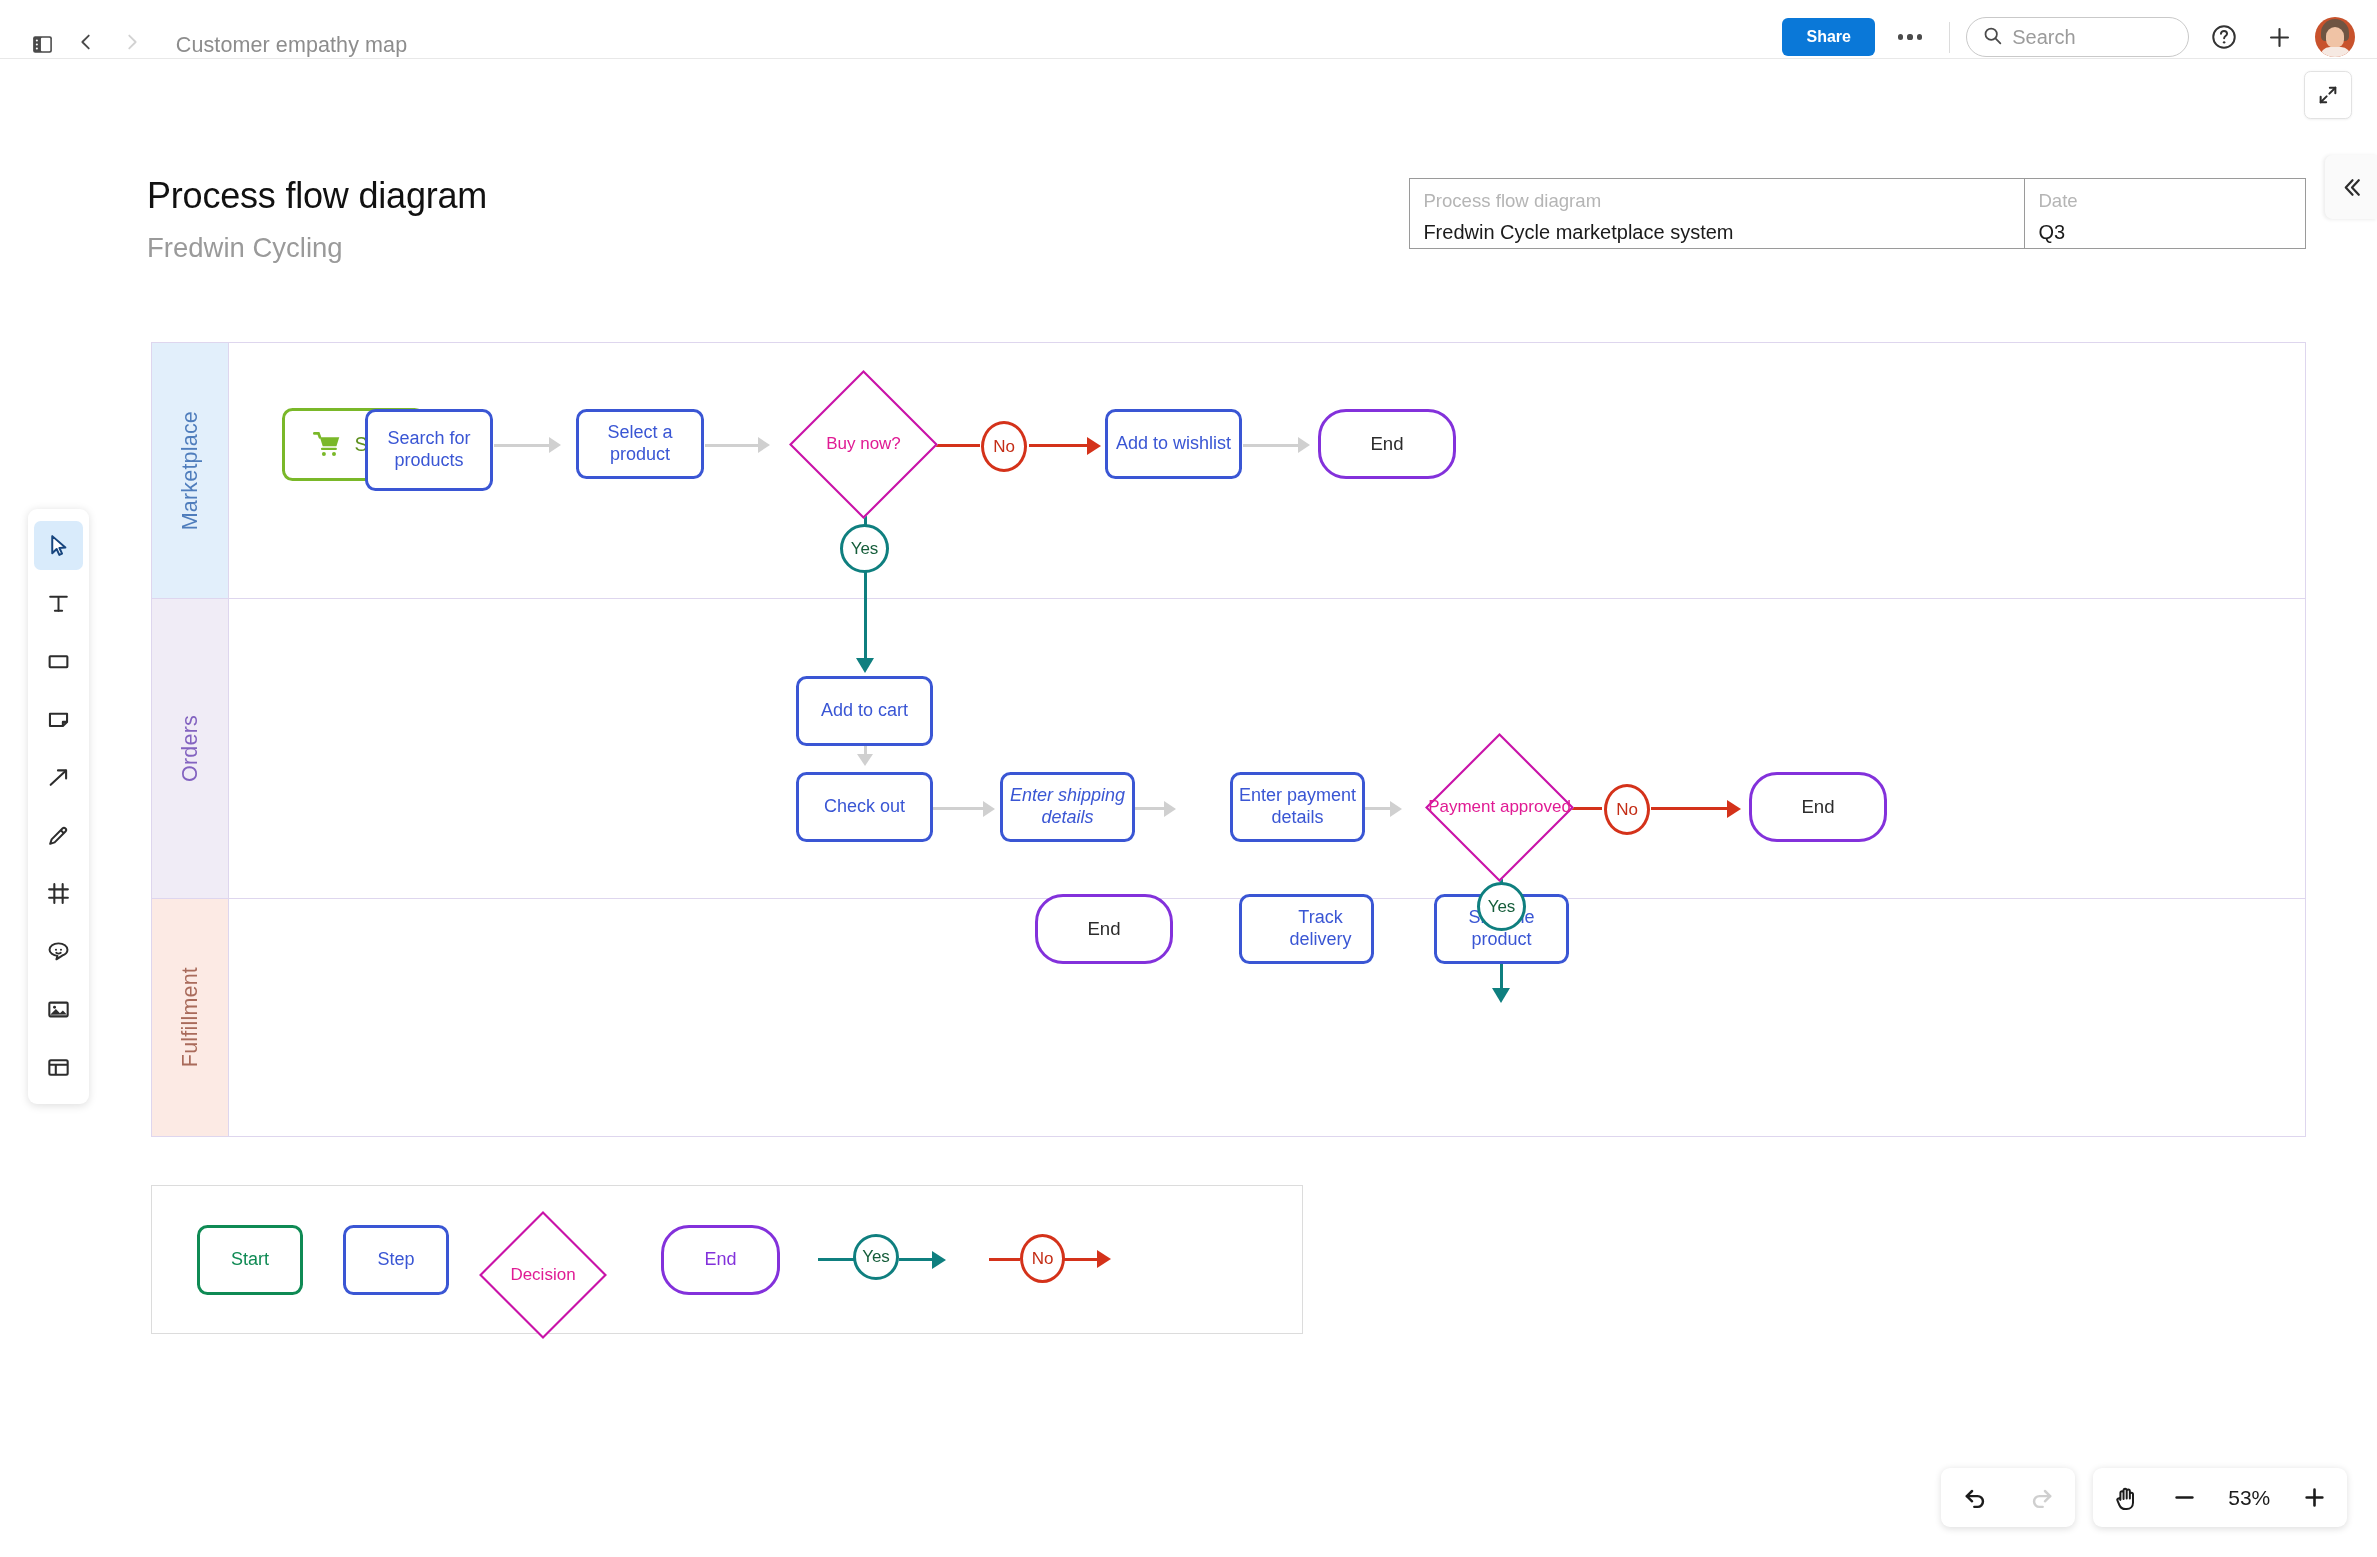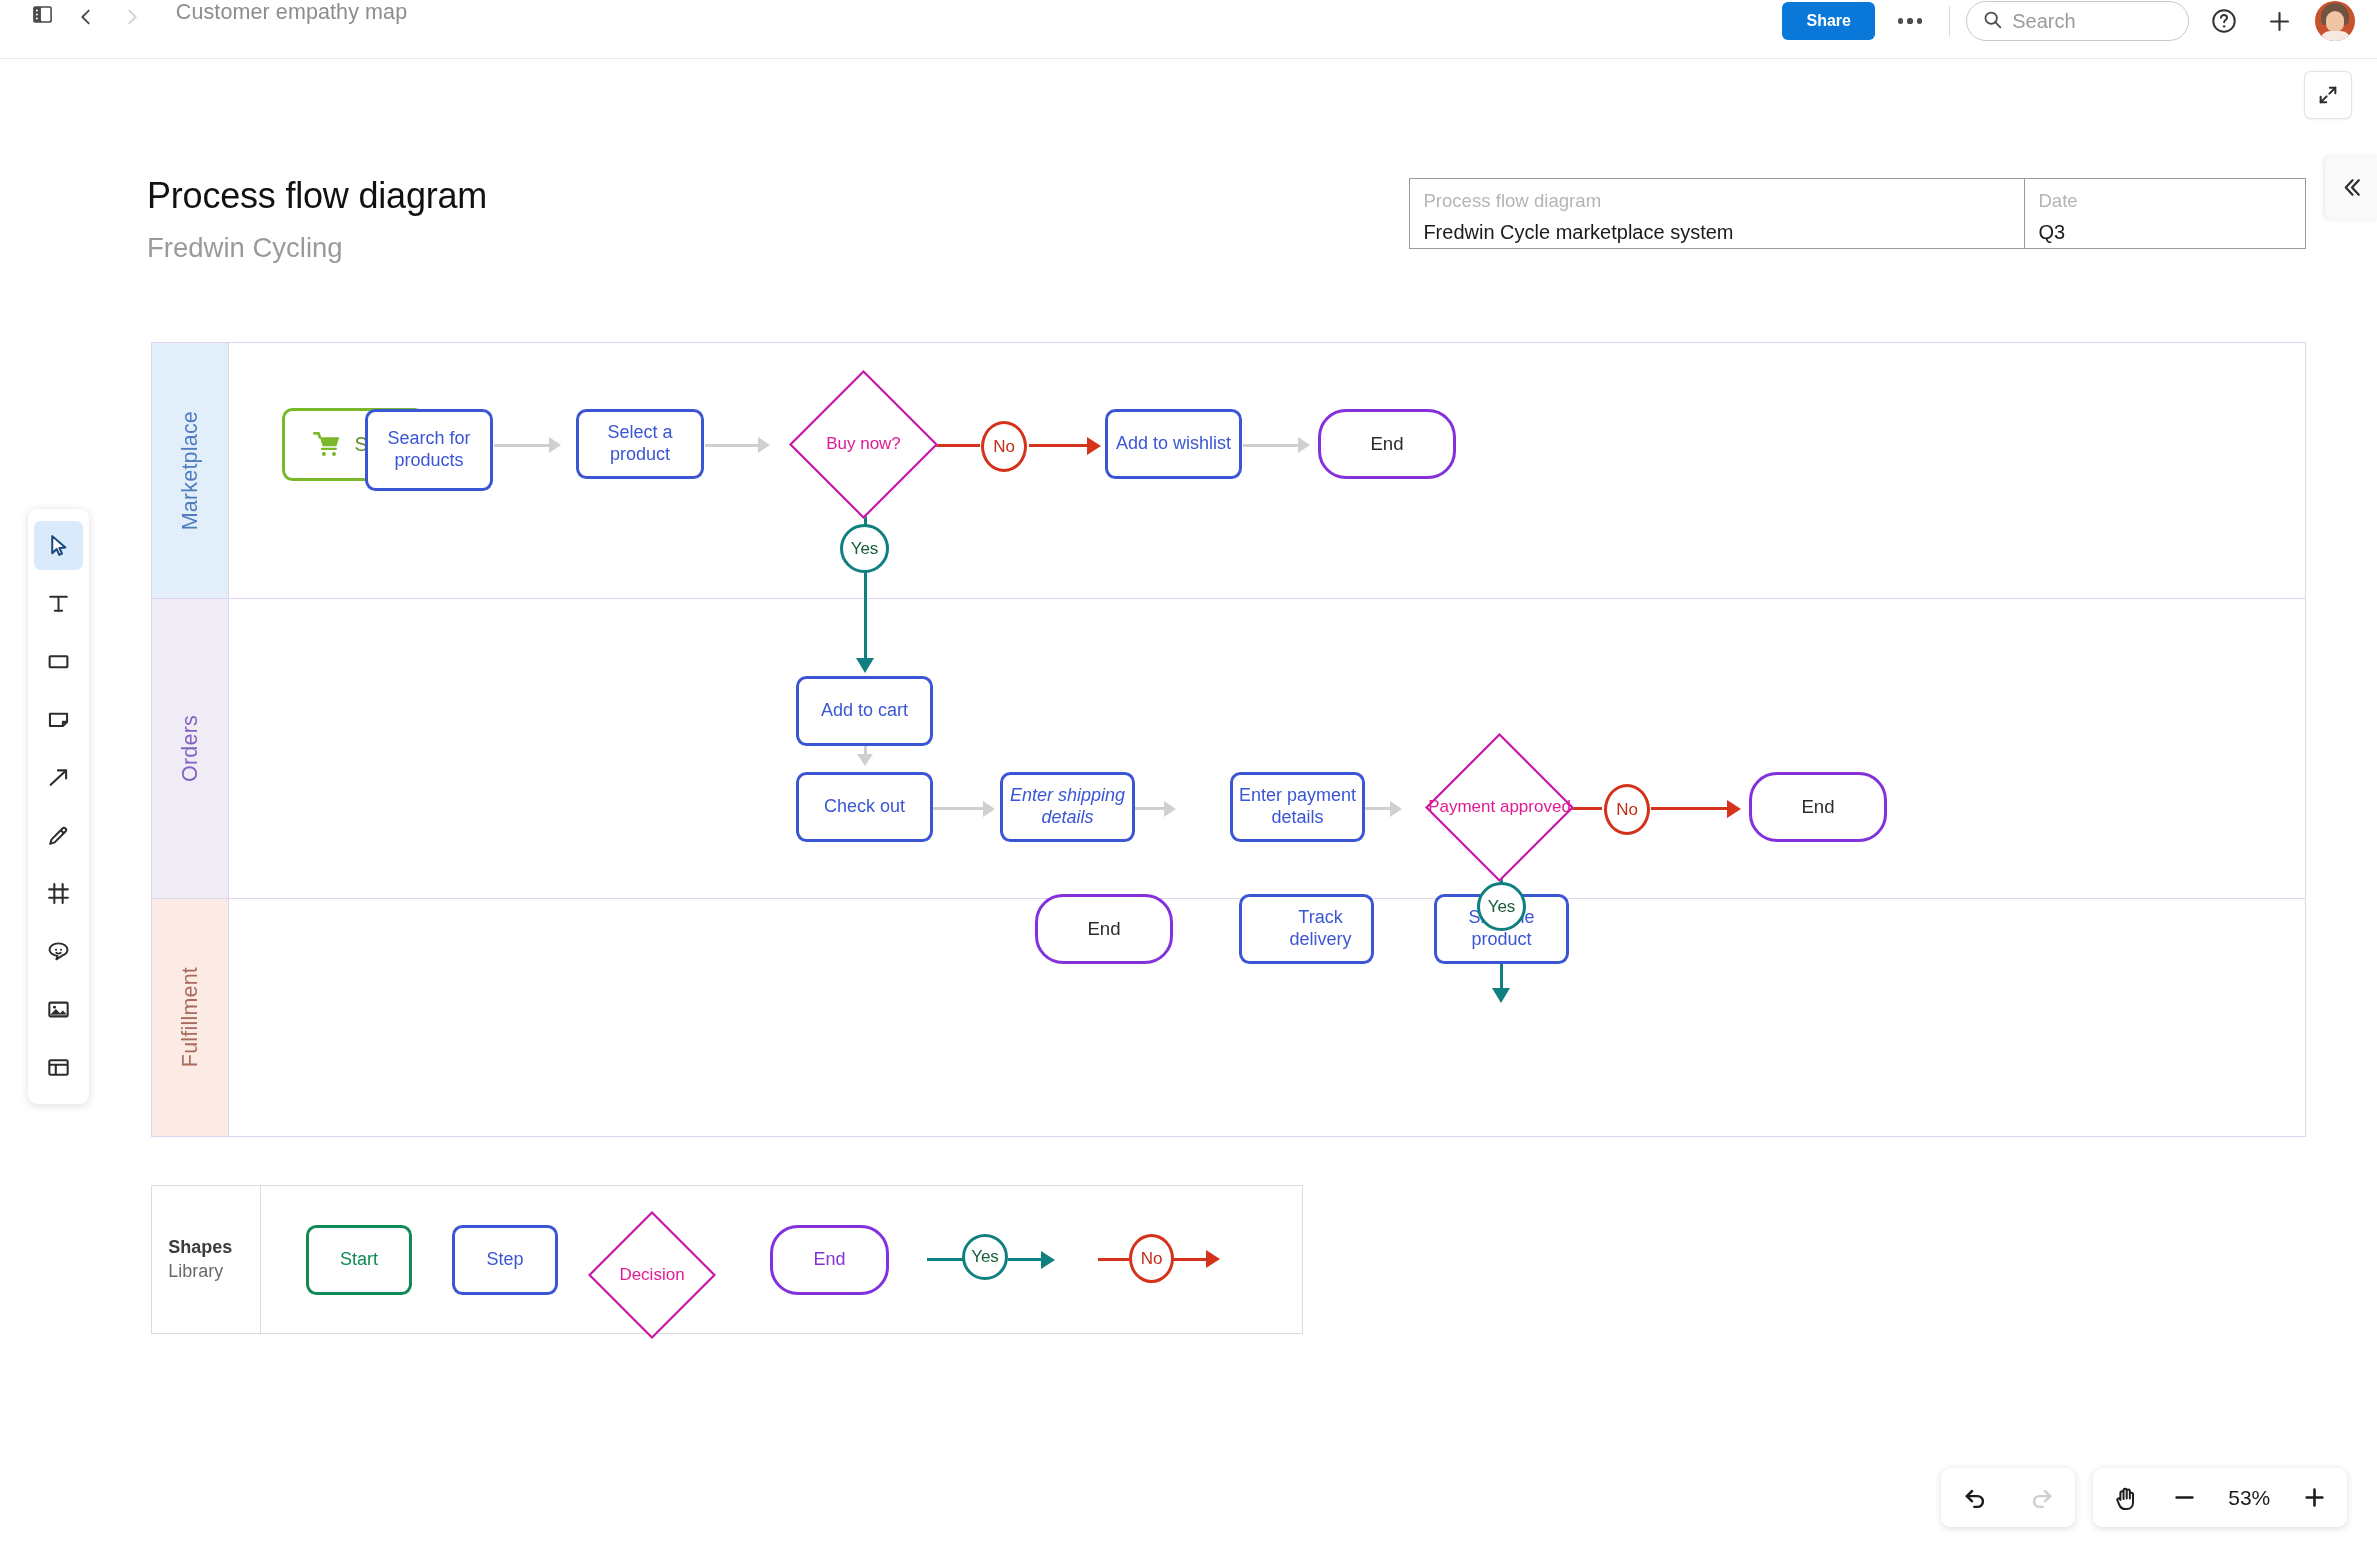--- a/index.html
+++ b/index.html
@@ -10,21 +10,21 @@
     overflow: hidden;
   }
   #app { position: relative; width: 2377px; height: 1557px; }
 
   
   .topbar {
     position: absolute; top: 0; left: 0;
     width: 2377px; height: 59px;
     background: #ffffff;
     border-bottom: 0.7px solid #e8e8e8;
-    display: flex; align-items: flex-start;
+    display: flex; align-items: flex-end;
   }
   .panel-toggle-icon {
     margin-left: 28px; width: 28px; height: 28px;
     display: flex; align-items: center; justify-content: center;
     cursor: pointer;
   }
   .nav-chev {
     width: 33px; height: 33px; margin-left: 13.4px;
     display: flex; align-items: center; justify-content: center;
     cursor: pointer;
@@ -599,24 +599,20 @@
       <span class="nlabel">Track delivery</span>
     </div>
 
     <div class="node n-end" style="left:883px; top:551px; width:138px; height:70px;">
       <span class="nlabel">End</span>
     </div>
 
   </div>
 
   <div class="shapes-lib">
-    <div class="shapes-head">
-      <div class="t1">Shapes</div>
-      <div class="t2">Library</div>
-    </div>
     <div class="shapes-body">
 
       <div class="node" style="left:45px; top:39px; width:106px; height:70px; border:3px solid #0f8a54; border-radius:10.4px;">
         <span class="nlabel" style="color:#0f8a54;">Start</span>
       </div>
 
       <div class="node" style="left:191px; top:39px; width:106px; height:70px; border:3px solid #3a56d4; border-radius:10.4px;">
         <span class="nlabel" style="color:#3a56d4;">Step</span>
       </div>
 

